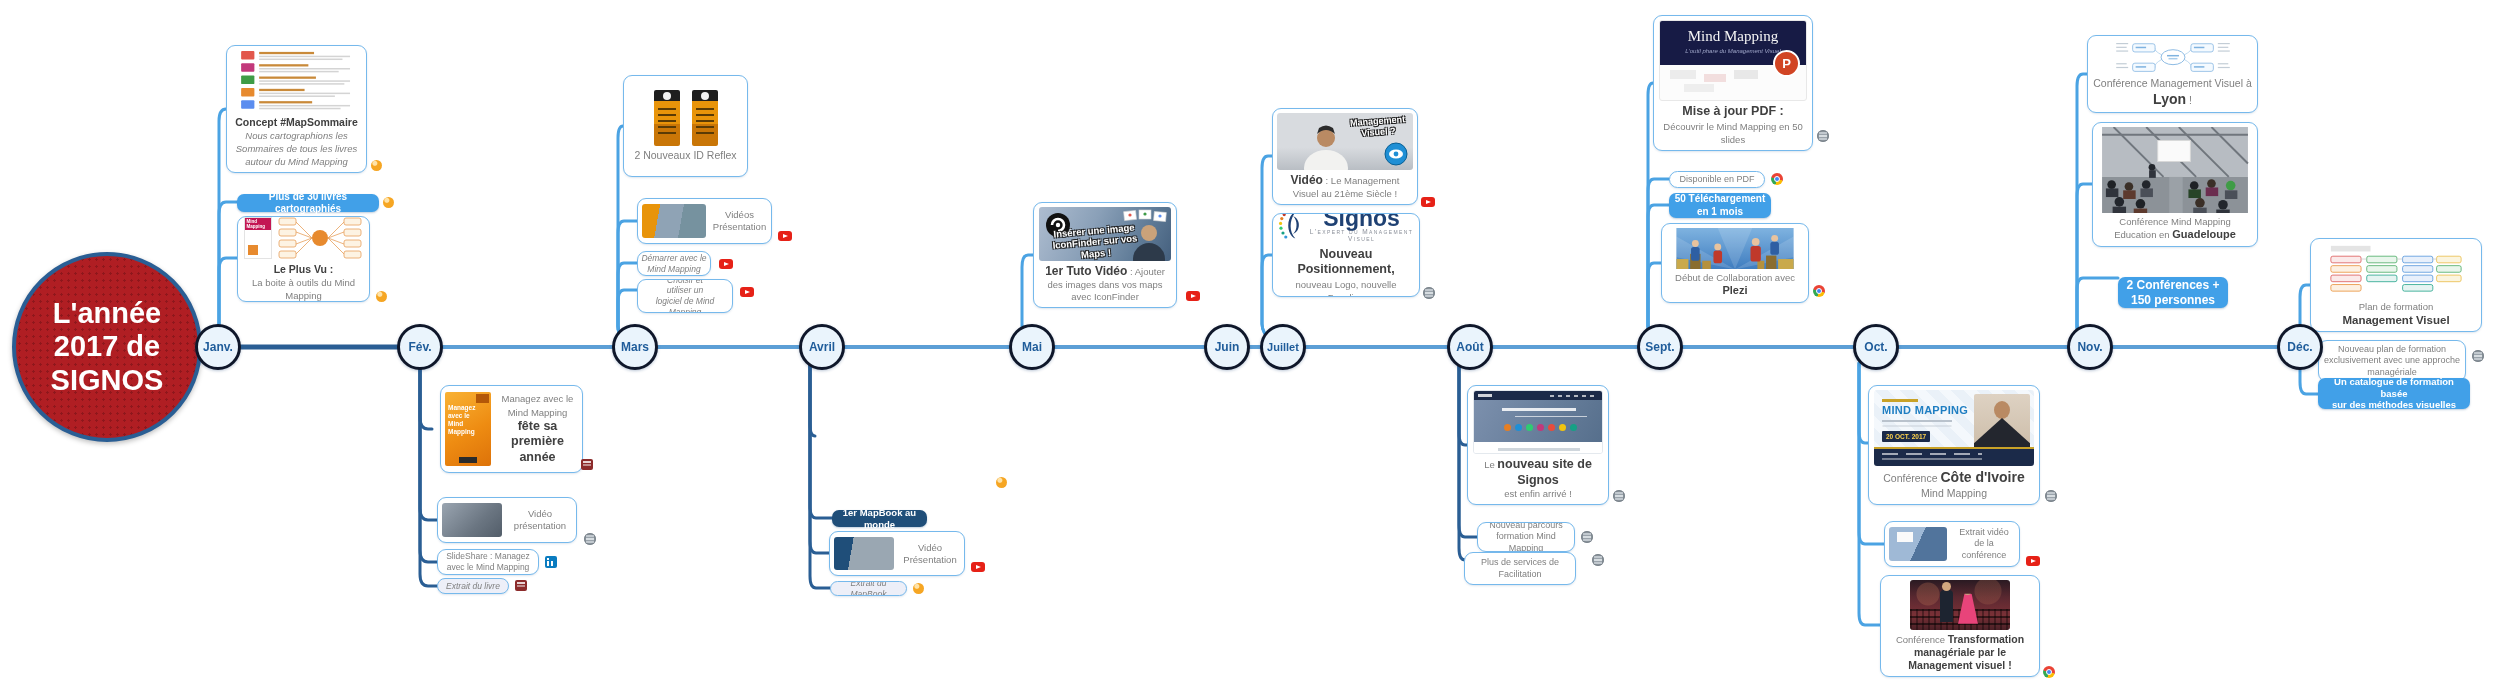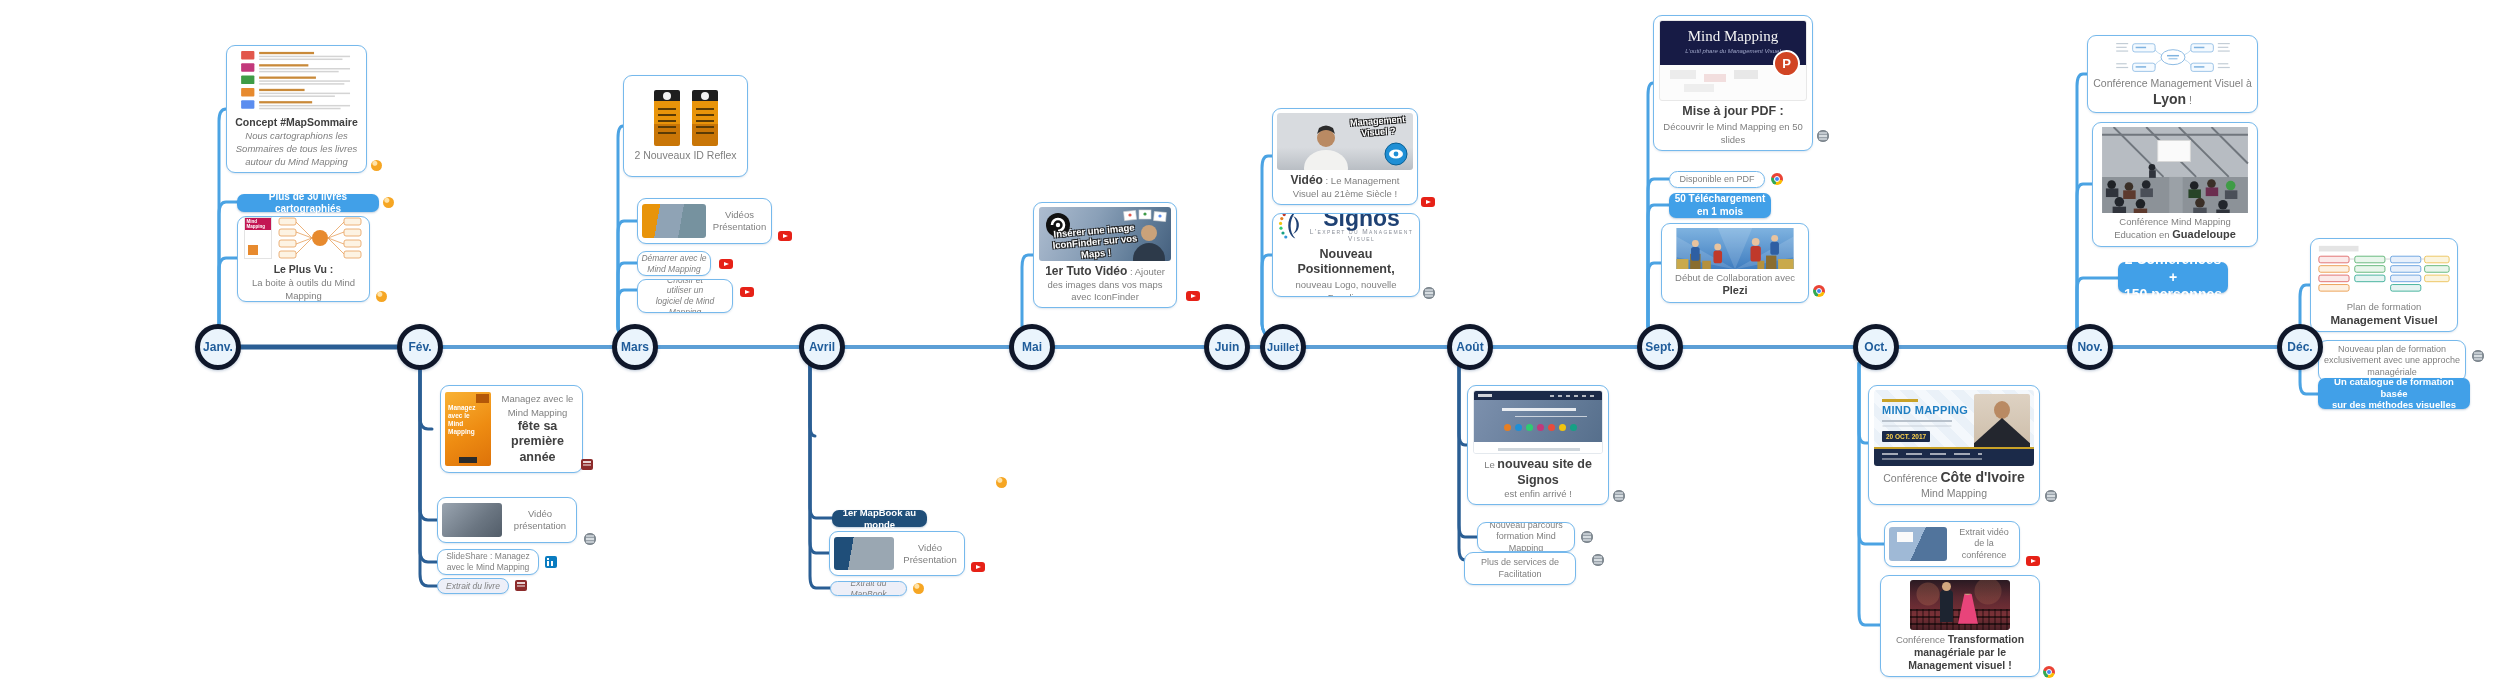--- a/index.html
+++ b/index.html
@@ -19,21 +19,21 @@
            background-color:#B01E23;
            background-image:radial-gradient(#8f171c 1.2px,transparent 1.3px);
            background-size:7px 7px;
            border:4px solid #2A5E94;box-sizing:border-box;z-index:3;
            display:flex;align-items:center;justify-content:center;
            box-shadow:0 2px 5px rgba(0,0,0,.25);}
   .central .ct{width:150px;text-align:center;color:#fff;font-weight:bold;font-size:29px;line-height:1.15;}
 
   
   .month{position:absolute;width:46px;height:46px;border-radius:50%;background:#EAF4FC;
-         border:5px solid #0f172a;box-sizing:border-box;color:#1F5C9A;font-weight:bold;
+         border:3px solid #0f172a;box-sizing:border-box;color:#1F5C9A;font-weight:bold;
          font-size:12px;display:flex;align-items:center;justify-content:center;z-index:3;
          box-shadow:0 1px 3px rgba(30,70,120,.3);}
 
   
   .card{position:absolute;background:#fff;border:1.6px solid #76B9EC;border-radius:9px;
         box-sizing:border-box;z-index:2;display:flex;flex-direction:column;align-items:center;
         justify-content:center;gap:3px;padding:4px;text-align:center;
         box-shadow:0 1px 2px rgba(40,90,140,.15);overflow:hidden;}
   .card.row{flex-direction:row;gap:6px;text-align:center;}
   .card.lav{background:#EDEFF8;}
@@ -232,20 +232,23 @@
 
     <path class="br" d="M2090 347 Q2077 339 2077 326 V86 Q2077 74 2083 74 L2087 74"></path>
     <path class="br" d="M2090 347 Q2077 339 2077 326 V196 Q2077 184 2083 184 L2092 184"></path>
     <path class="br" d="M2090 347 Q2077 339 2077 326 V290 Q2077 278 2083 278 L2118 278"></path>
 
     <path class="br" d="M2300 347 V297 Q2300 285 2306 285 L2310 285"></path>
     <path class="br" d="M2300 347 Q2307 357 2313 357 L2318 357"></path>
     <path class="br" d="M2300 347 V382 Q2300 394 2306 394 L2318 394"></path>
   </svg>
 
+  <div class="central">
+    <div class="ct">L'année 2017 de SIGNOS</div>
+  </div>
 
   <div class="month" style="left:195px;top:324px">Janv.</div>
   <div class="month" style="left:397px;top:324px">Fév.</div>
   <div class="month" style="left:612px;top:324px">Mars</div>
   <div class="month" style="left:799px;top:324px">Avril</div>
   <div class="month" style="left:1009px;top:324px">Mai</div>
   <div class="month" style="left:1204px;top:324px">Juin</div>
   <div class="month" style="left:1260px;top:324px;font-size:11px">Juillet</div>
   <div class="month" style="left:1447px;top:324px">Août</div>
   <div class="month" style="left:1637px;top:324px">Sept.</div>
@@ -678,26 +681,26 @@
         <circle cx="126" cy="81" r="5" fill="#22262c"></circle>
           <rect x="119" y="86" width="14" height="4" fill="#30343c"></rect>
       </g>
     </svg>
     <div class="cap sm">
       <span>Conférence Mind Mapping Education en</span>
       <span class="b" style="font-size:11px">Guadeloupe</span>
     </div>
   </div>
 
-  <div class="badge" style="left:2118px;top:262px;width:110px;height:31px;font-size:14px">
+  <div class="badge" style="left:2118px;top:277px;width:110px;height:31px;font-size:12px">
     <div>2 Conférences +</div>
     <div>150 personnes</div>
   </div>
 
-  <div class="card" style="left:2310px;top:238px;width:148px;height:94px">
+  <div class="card" style="left:2310px;top:238px;width:172px;height:94px">
     <svg width="146" height="58" viewBox="0 0 146 58" class="thumb">
       <rect x="4" y="3" width="42" height="6" fill="#e4e4e4"></rect>
       <g stroke-width="0.8">
         <rect x="4" y="14" width="32" height="7" rx="2" fill="#FBEAEA" stroke="#D94F4F"></rect>
         <rect x="4" y="24" width="32" height="7" rx="2" fill="#FDF1E3" stroke="#E78A2E"></rect>
         <rect x="4" y="34" width="32" height="7" rx="2" fill="#FBEAEA" stroke="#D94F4F"></rect>
         <rect x="4" y="44" width="32" height="7" rx="2" fill="#FDF1E3" stroke="#E78A2E"></rect>
         <rect x="42" y="14" width="32" height="7" rx="2" fill="#E9F6EC" stroke="#3FA65A"></rect>
         <rect x="42" y="24" width="32" height="7" rx="2" fill="#E9F6EC" stroke="#3FA65A"></rect>
         <rect x="42" y="34" width="32" height="7" rx="2" fill="#E6F4F2" stroke="#16A085"></rect>

